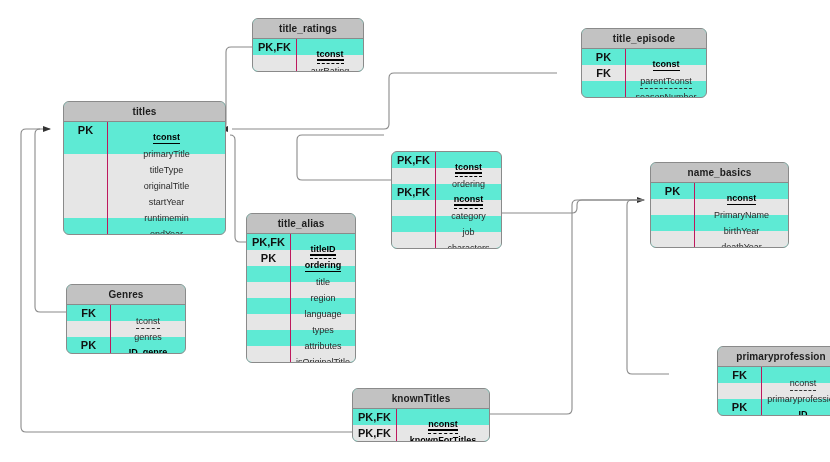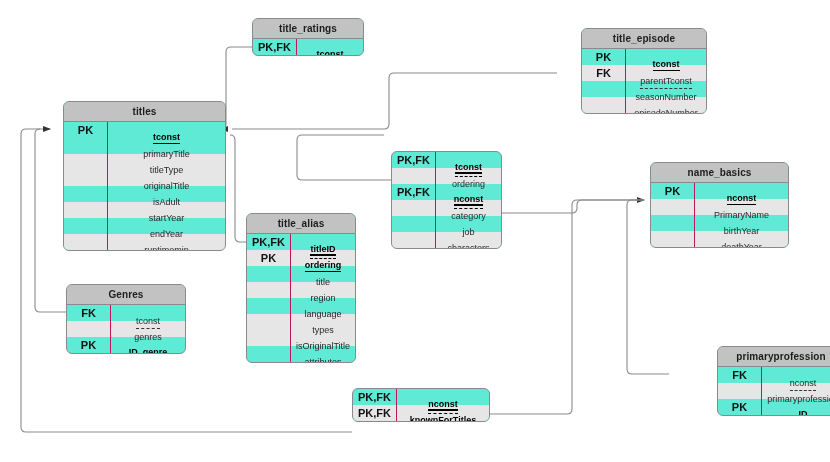--- a/index.html
+++ b/index.html
@@ -155,20 +155,26 @@
   <div id="entities-layer">
       <div class="entity" style="left: 252px; top: 18px; width: 112px;">
         <div class="entity-title">title_ratings</div>
         <div class="rows">
           <div class="row pkfk">
             <div class="key">PK,FK</div>
             <div class="field">
               <span class="txt">tconst</span>
             </div>
           </div>
+          <div class="row alt">
+            <div class="key"></div>
+            <div class="field">
+              <span class="txt">avrRating</span>
+            </div>
+          </div>
         </div>
       </div>
       <div class="entity" style="left: 557px; top: 28px; width: 126px; margin-left: 24px;">
         <div class="entity-title">title_episode</div>
         <div class="rows">
           <div class="row pk">
             <div class="key">PK</div>
             <div class="field">
               <span class="txt">tconst</span>
             </div>
@@ -178,26 +184,20 @@
             <div class="field">
               <span class="txt">parentTconst</span>
             </div>
           </div>
           <div class="row">
             <div class="key"></div>
             <div class="field">
               <span class="txt">seasonNumber</span>
             </div>
           </div>
-          <div class="row alt">
-            <div class="key"></div>
-            <div class="field">
-              <span class="txt">episodeNumber</span>
-            </div>
-          </div>
         </div>
       </div>
       <div class="entity" style="left: 63px; top: 101px; width: 163px;">
         <div class="entity-title">titles</div>
         <div class="rows">
           <div class="row pk">
             <div class="key">PK</div>
             <div class="field">
               <span class="txt">tconst</span>
             </div>
@@ -213,42 +213,36 @@
             <div class="field">
               <span class="txt">titleType</span>
             </div>
           </div>
           <div class="row alt">
             <div class="key"></div>
             <div class="field">
               <span class="txt">originalTitle</span>
             </div>
           </div>
-          <div class="row">
-            <div class="key"></div>
-            <div class="field">
-              <span class="txt">isAdult</span>
-            </div>
-          </div>
           <div class="row alt">
             <div class="key"></div>
             <div class="field">
               <span class="txt">startYear</span>
             </div>
           </div>
+          <div class="row alt">
+            <div class="key"></div>
+            <div class="field">
+              <span class="txt">runtimemin</span>
+            </div>
+          </div>
           <div class="row">
             <div class="key"></div>
             <div class="field">
               <span class="txt">endYear</span>
-            </div>
-          </div>
-          <div class="row alt">
-            <div class="key"></div>
-            <div class="field">
-              <span class="txt">runtimemin</span>
             </div>
           </div>
         </div>
       </div>
       <div class="entity" style="left: 391px; top: 151px; width: 111px;">
         <div class="rows">
           <div class="row pkfk">
             <div class="key">PK,FK</div>
             <div class="field">
               <span class="txt">tconst</span>
@@ -347,30 +341,30 @@
             <div class="field">
               <span class="txt">language</span>
             </div>
           </div>
           <div class="row alt">
             <div class="key"></div>
             <div class="field">
               <span class="txt">types</span>
             </div>
           </div>
+          <div class="row">
+            <div class="key"></div>
+            <div class="field">
+              <span class="txt">attributes</span>
+            </div>
+          </div>
           <div class="row alt">
             <div class="key"></div>
             <div class="field">
               <span class="txt">isOriginalTitle</span>
-            </div>
-          </div>
-          <div class="row">
-            <div class="key"></div>
-            <div class="field">
-              <span class="txt">attributes</span>
             </div>
           </div>
         </div>
       </div>
       <div class="entity" style="left: 66px; top: 284px; width: 120px;">
         <div class="entity-title">Genres</div>
         <div class="rows">
           <div class="row fk-only">
             <div class="key">FK</div>
             <div class="field">
@@ -408,20 +402,21 @@
           </div>
           <div class="row pk">
             <div class="key">PK</div>
             <div class="field">
               <span class="txt">ID</span>
             </div>
           </div>
         </div>
       </div>
       <div class="entity" style="left: 352px; top: 388px; width: 138px;">
+        <div class="entity-title">knownTitles</div>
         <div class="rows">
           <div class="row pkfk">
             <div class="key">PK,FK</div>
             <div class="field">
               <span class="txt">nconst</span>
             </div>
           </div>
           <div class="row alt pkfk">
             <div class="key">PK,FK</div>
             <div class="field">

